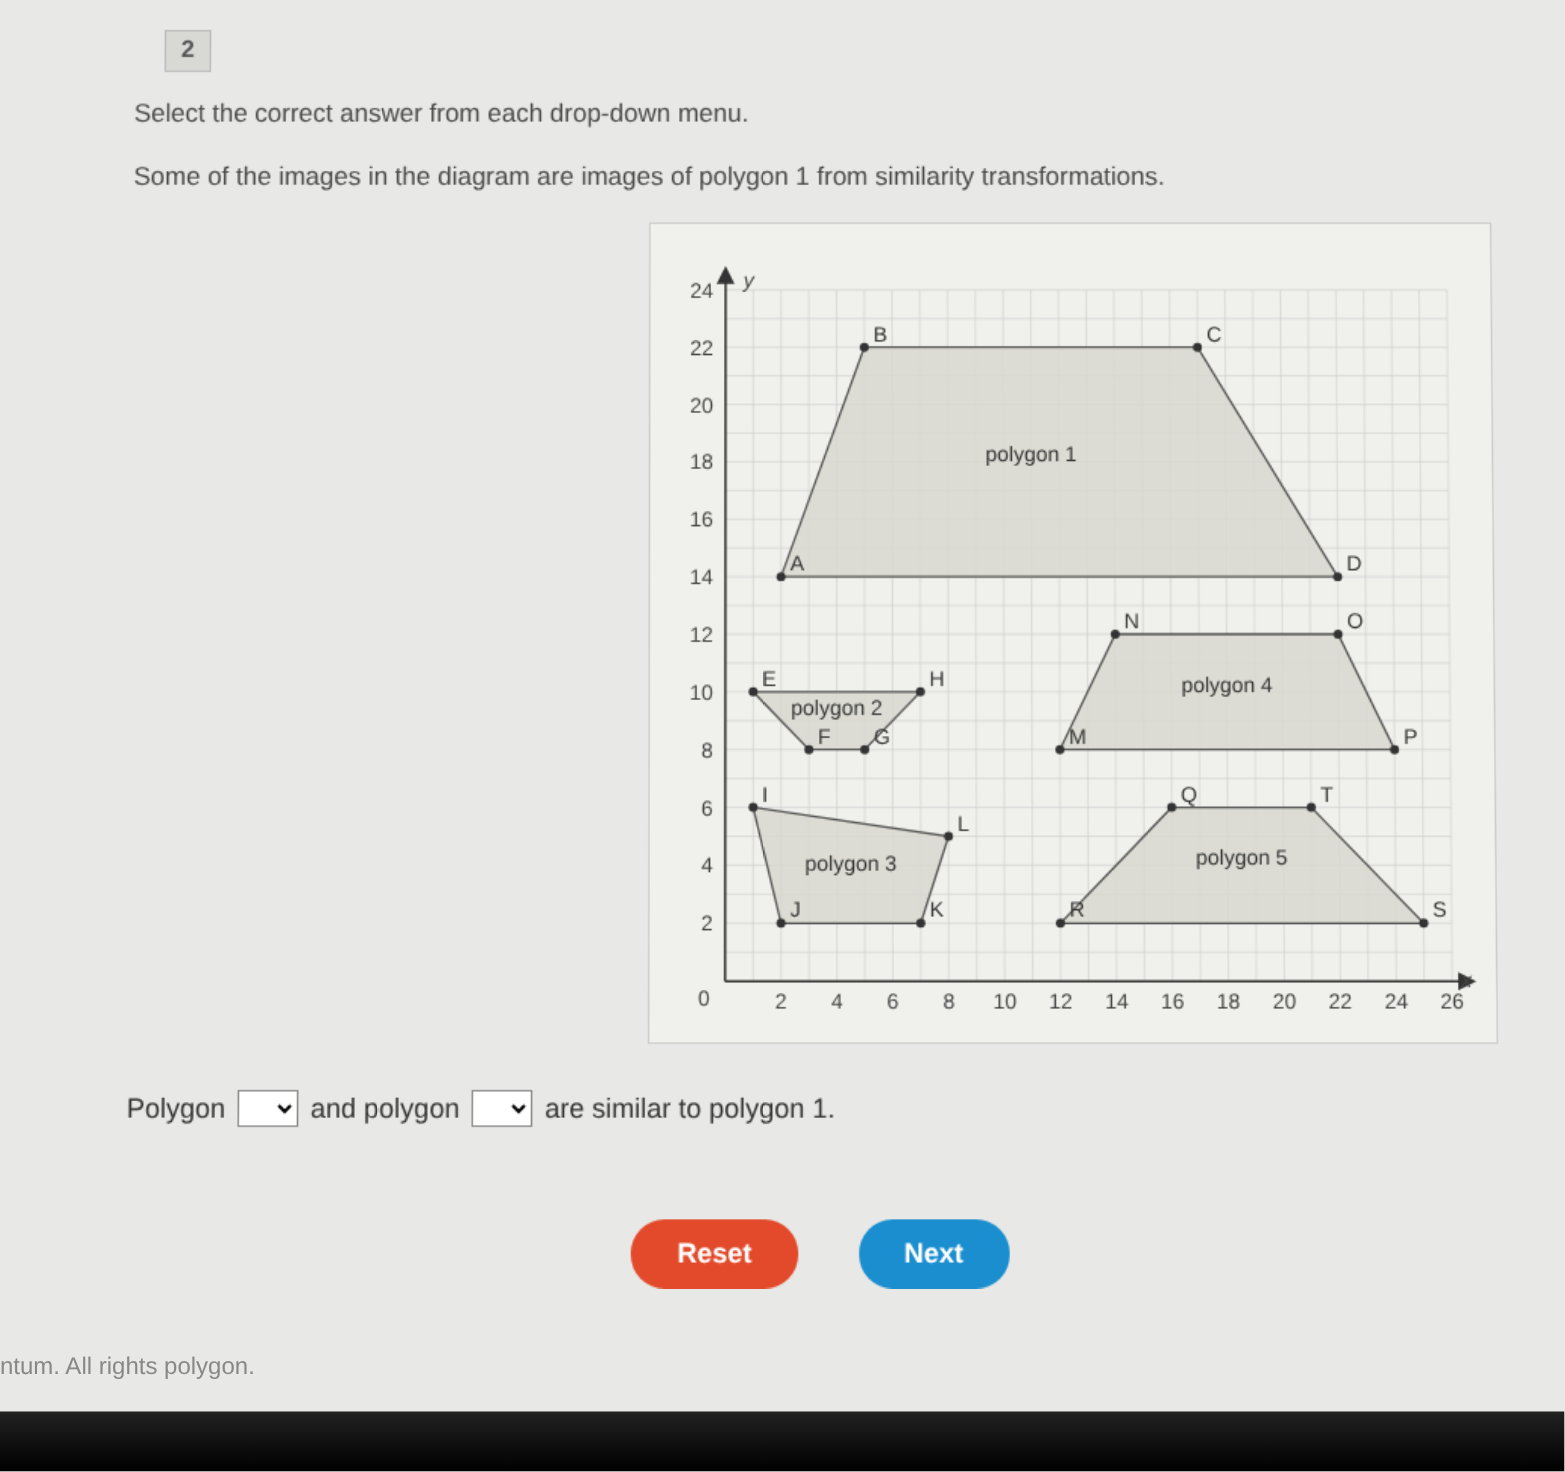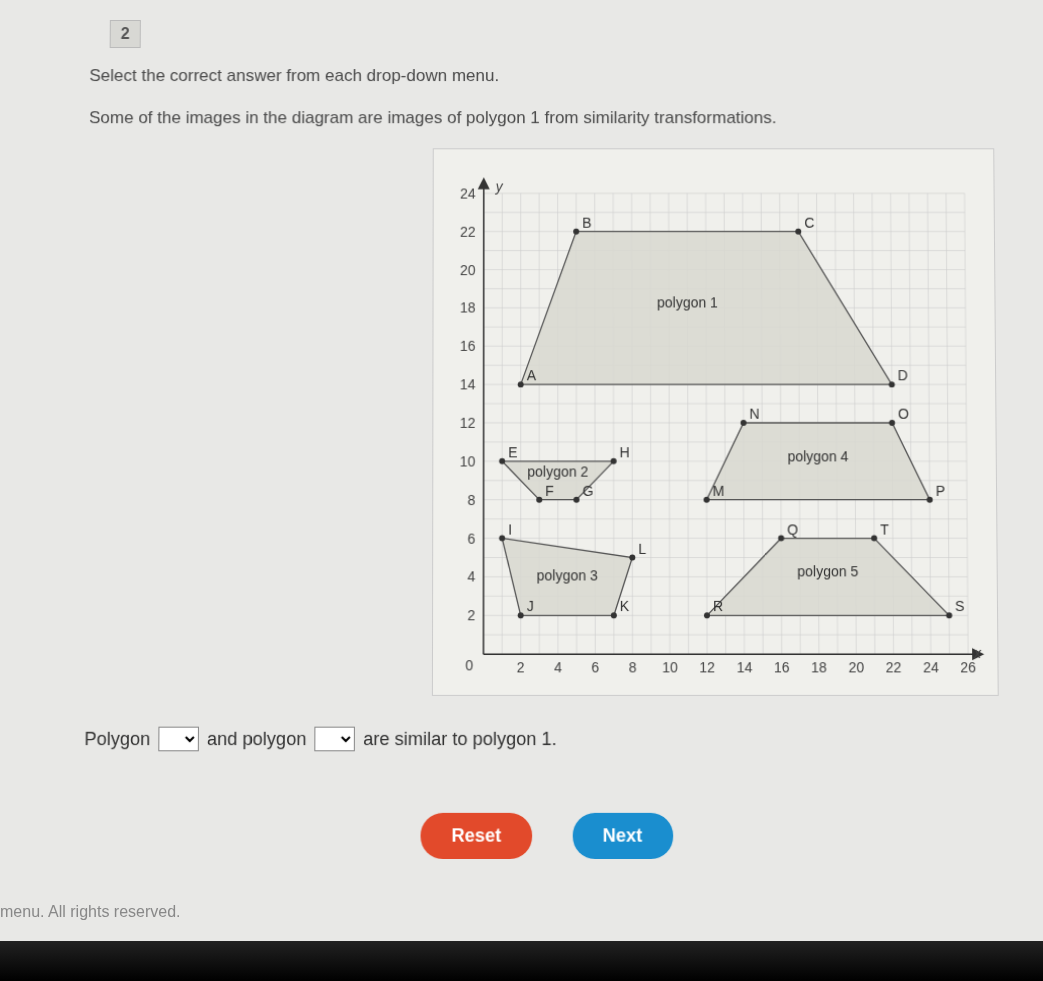--- a/index.html
+++ b/index.html
@@ -261,14 +261,14 @@
     <select><option></option></select>
     <span>are similar to polygon 1.</span>
   </div>
 
   <div class="btnrow">
     <button class="btn btn-reset">Reset</button>
     <button class="btn btn-next">Next</button>
   </div>
 </div>
 
-<div class="footer">menu. All rights reserved.</div>
+<div class="footer">ntum. All rights polygon.</div>
 <div class="bezel"></div>
 
 </body></html>

